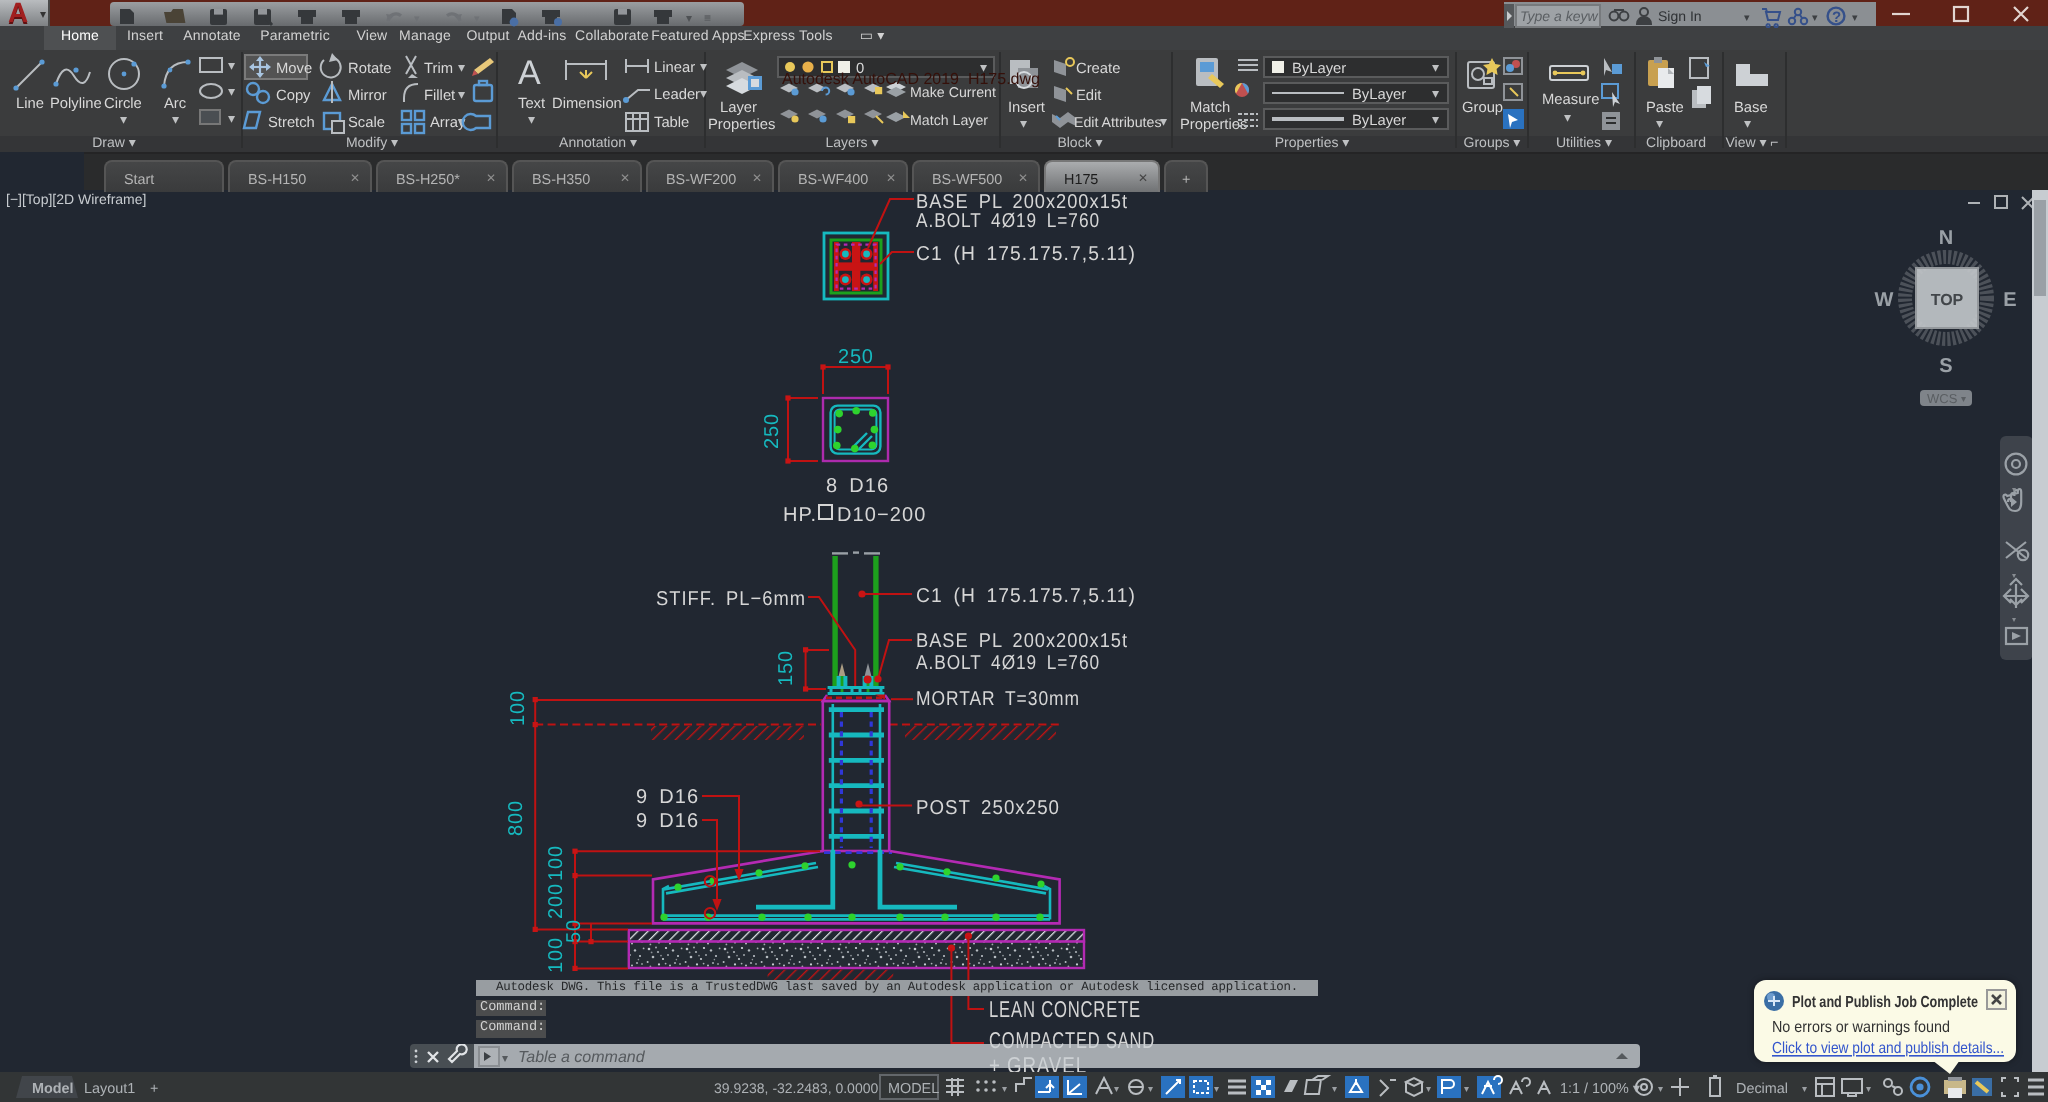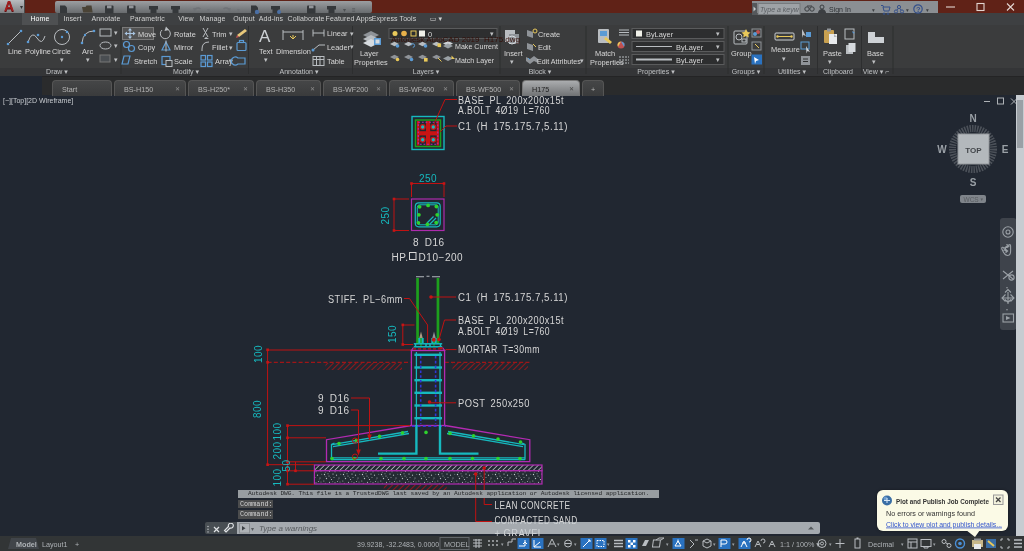--- a/index.html
+++ b/index.html
@@ -817,21 +817,21 @@
       <path d="M21,9 l4,-4 a2.5,2.5 0 1 0 -1.5,-1.5 l-4,4 z" fill="none" stroke="#e0e3e6" stroke-width="1.1"></path>
     </svg>
   </div>
   <div id="cmdbarR">
     <svg width="583" height="12.5" viewBox="0 0 583 12.5" style="position:absolute">
       <rect x="2.5" y="1.5" width="10" height="9.5" fill="#aeb2b6" stroke="#8a8e92"></rect>
       <polygon points="5,4 8.5,6.2 5,8.5" fill="#3c4044"></polygon>
       <text x="14" y="9" font-size="6" fill="#55595d">▾</text>
       <polygon points="574,4.5 577,7.5 571,7.5" fill="#55595d"></polygon>
     </svg>
-    <div id="cmdtype">Type a warnings</div>
+    <div id="cmdtype">Table a command</div>
   </div>
 </div>
 <div id="notif" class="abs" style="z-index:5">
     <div class="tail"></div>
   <svg width="131" height="41" viewBox="0 0 131 41" style="position:absolute;left:0;top:0">
     <circle cx="10" cy="10.5" r="5" fill="#3a6ea5"></circle>
     <circle cx="8.5" cy="8.5" r="2" fill="#7aa8d8" opacity="0.8"></circle>
     <path d="M7,10.5 h6 M10,8 v5" stroke="#d8e8f8" stroke-width="1"></path>
     <text x="19" y="13.5" font-size="8" font-weight="bold" fill="#333" textLength="93" lengthAdjust="spacingAndGlyphs" style="font-family:'Liberation Sans',sans-serif">Plot and Publish Job Complete</text>
     <rect x="116.5" y="5" width="9.5" height="9.5" fill="#f2f1dd" stroke="#999"></rect>

